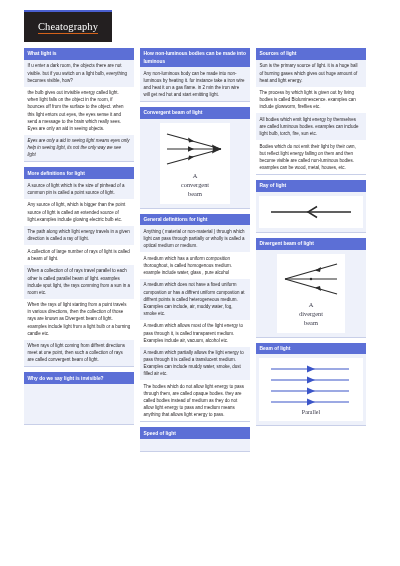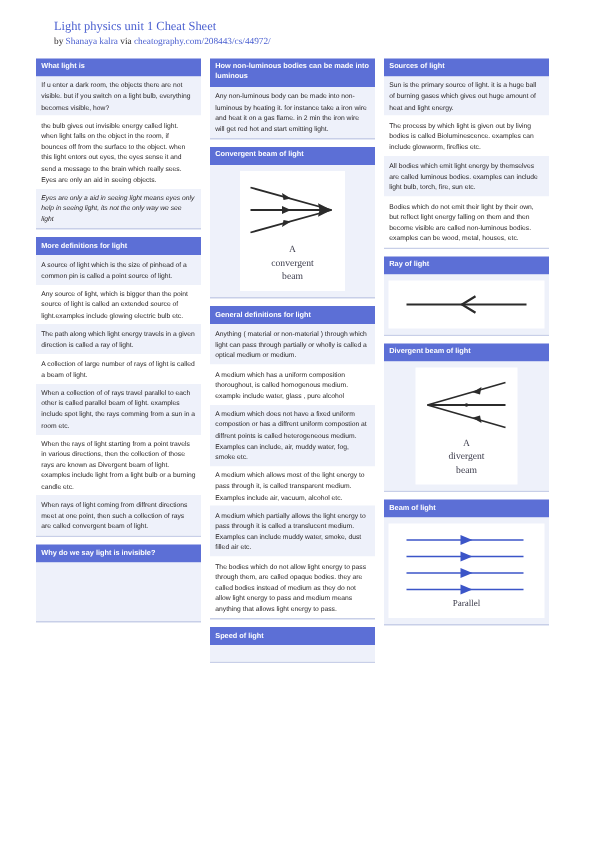--- a/index.html
+++ b/index.html
@@ -78,28 +78,22 @@
   }
   .fig-cap.par-cap{font-size:6px;margin-top:1px;}
   svg{display:block;}
 </style>
 </head>
 <body>
 
 <div class="page">
 
   <div class="header">
-    <div class="title-wrap">
-      <div class="sheet-title">Light physics unit 1 Cheat Sheet</div>
-      <div class="byline">
-        <span class="b">by</span>
-        <a href="#">Shanaya kalra</a>
-        <span class="b">via</span>
-        <a href="#">cheatography.com/208443/cs/44972/</a>
-      </div>
+    <div class="logo-box">
+      <span class="logo-text">Cheatography</span>
     </div>
   </div>
 
   <div class="columns">
 
     <div class="col">
 
       <div class="block">
         <div class="block-head">What light is</div>
         <div class="row odd">If u enter a dark room, the objects there are not visible. but if you switch on a light bulb, everything becomes visible, how?</div>

